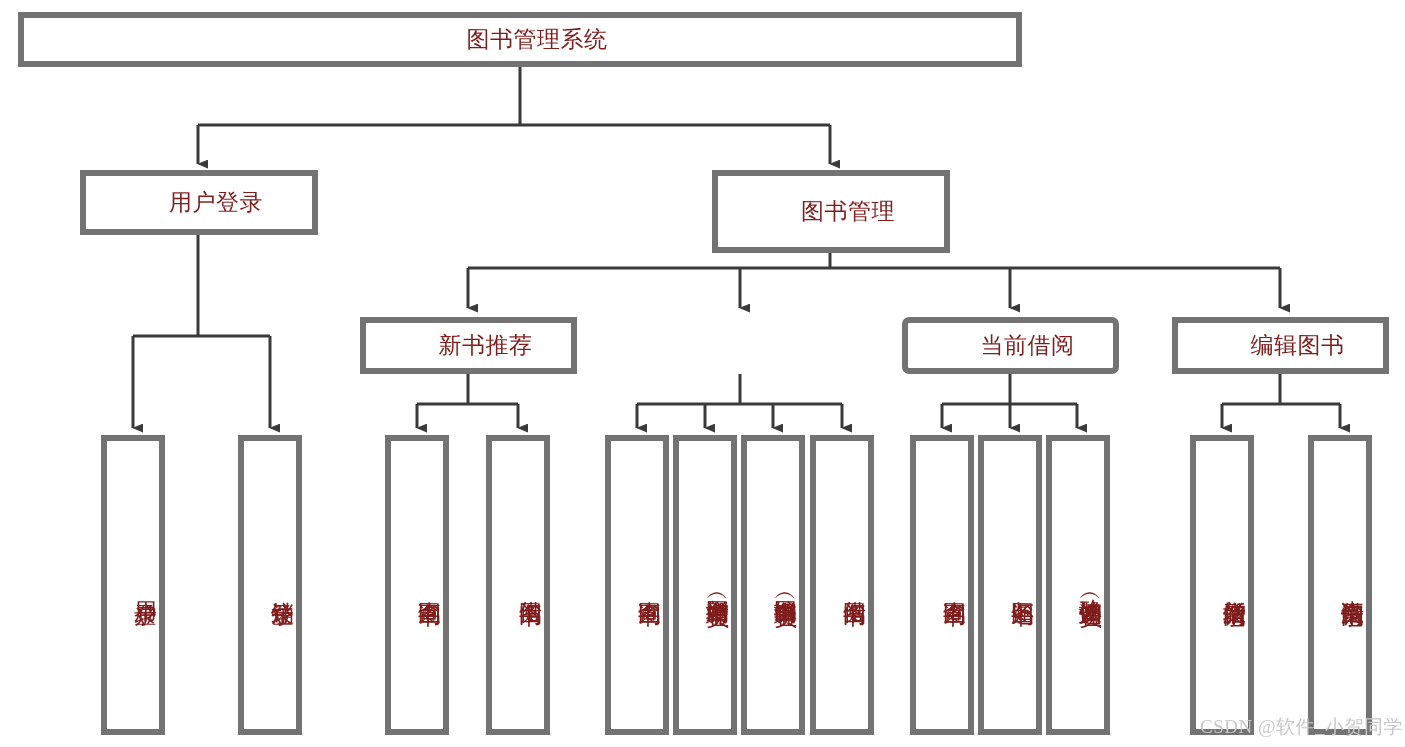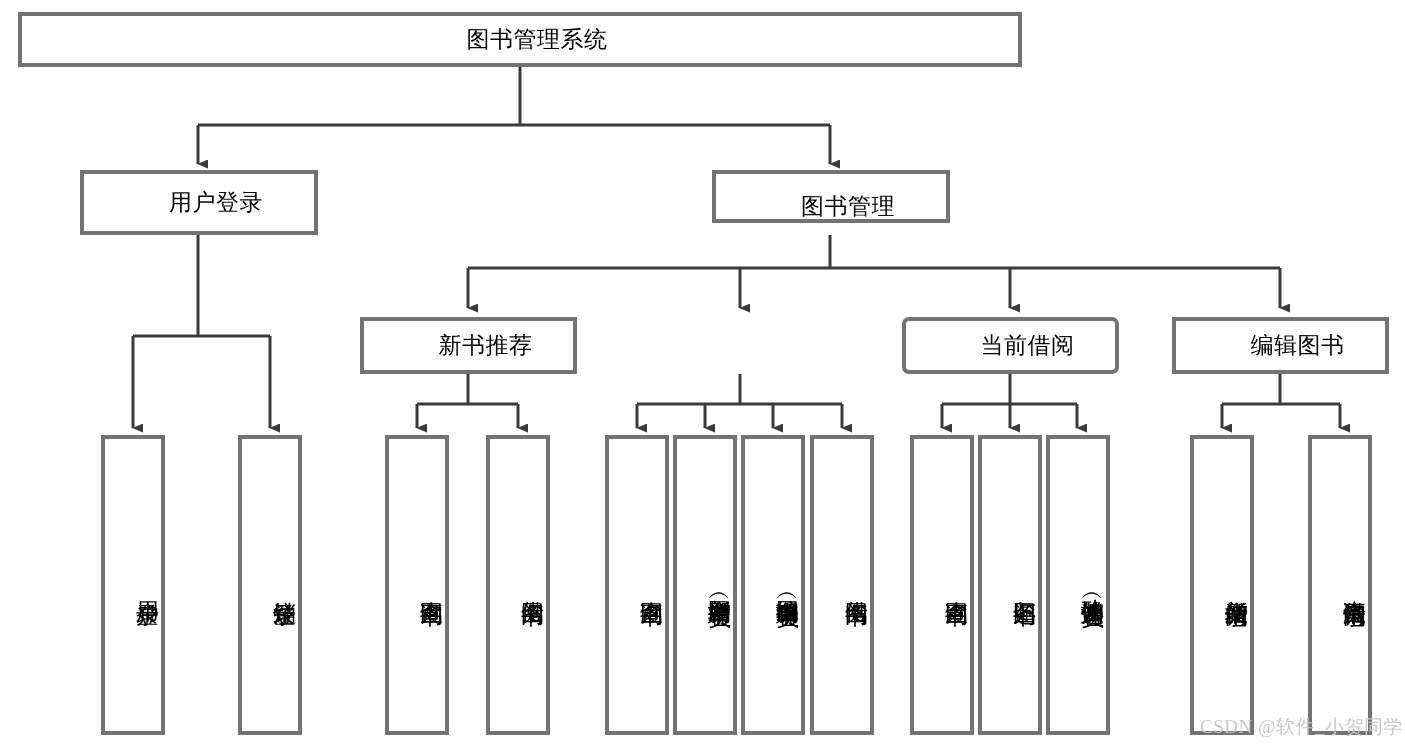--- a/index.html
+++ b/index.html
@@ -23,25 +23,25 @@
     left: 0;
     top: 0;
     width: 1405px;
     height: 747px;
     pointer-events: none;
   }
   .node {
     position: absolute;
     box-sizing: border-box;
     background: #ffffff;
-    border: 4px solid #737373;
+    border: 6px solid #737373;
     display: flex;
     align-items: center;
     justify-content: center;
-    color: #000000;
+    color: #7f1d1d;
     padding-left: 34px;
   }
   .node-h {
     
     font-size: 23px;
     letter-spacing: 0.5px;
     line-height: 1.1;
     text-align: center;
   }
   .node-v {
@@ -131,21 +131,21 @@
   </svg>
 
   <div class="node node-h" style="left:18px; top:12px; width:1004px; height:55px;">
     <span>图书管理系统</span>
   </div>
 
   <div class="node node-h" style="left:80px; top:170px; width:238px; height:65px;">
     <span>用户登录</span>
   </div>
 
-  <div class="node node-h" style="left:712px; top:170px; width:238px; height:53px;align-items:flex-end;">
+  <div class="node node-h" style="left:712px; top:170px; width:238px; height:83px;">
     <span>图书管理</span>
   </div>
 
   <div class="node node-h" style="left:360px; top:317px; width:217px; height:57px;">
     <span>新书推荐</span>
   </div>
 
 
   <div class="node node-h" style="left:902px; top:317px; width:217px; height:57px;border-radius:7px;">
     <span>当前借阅</span>

